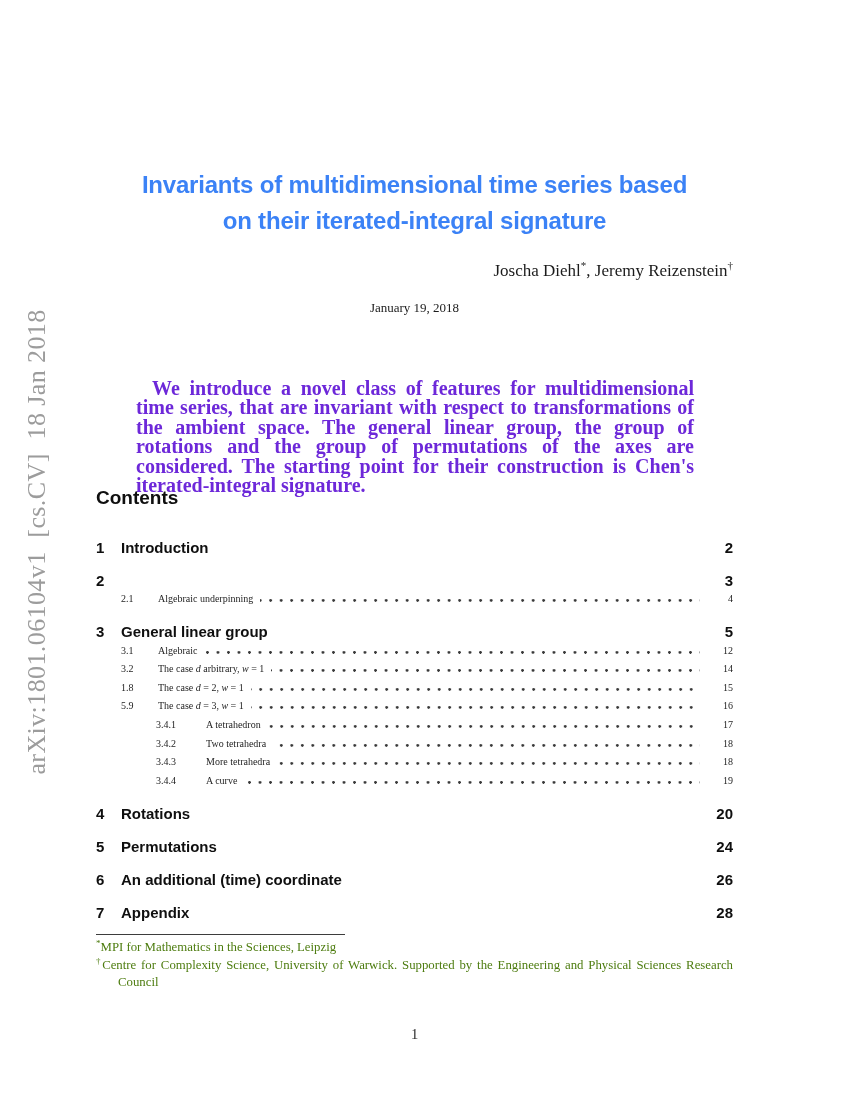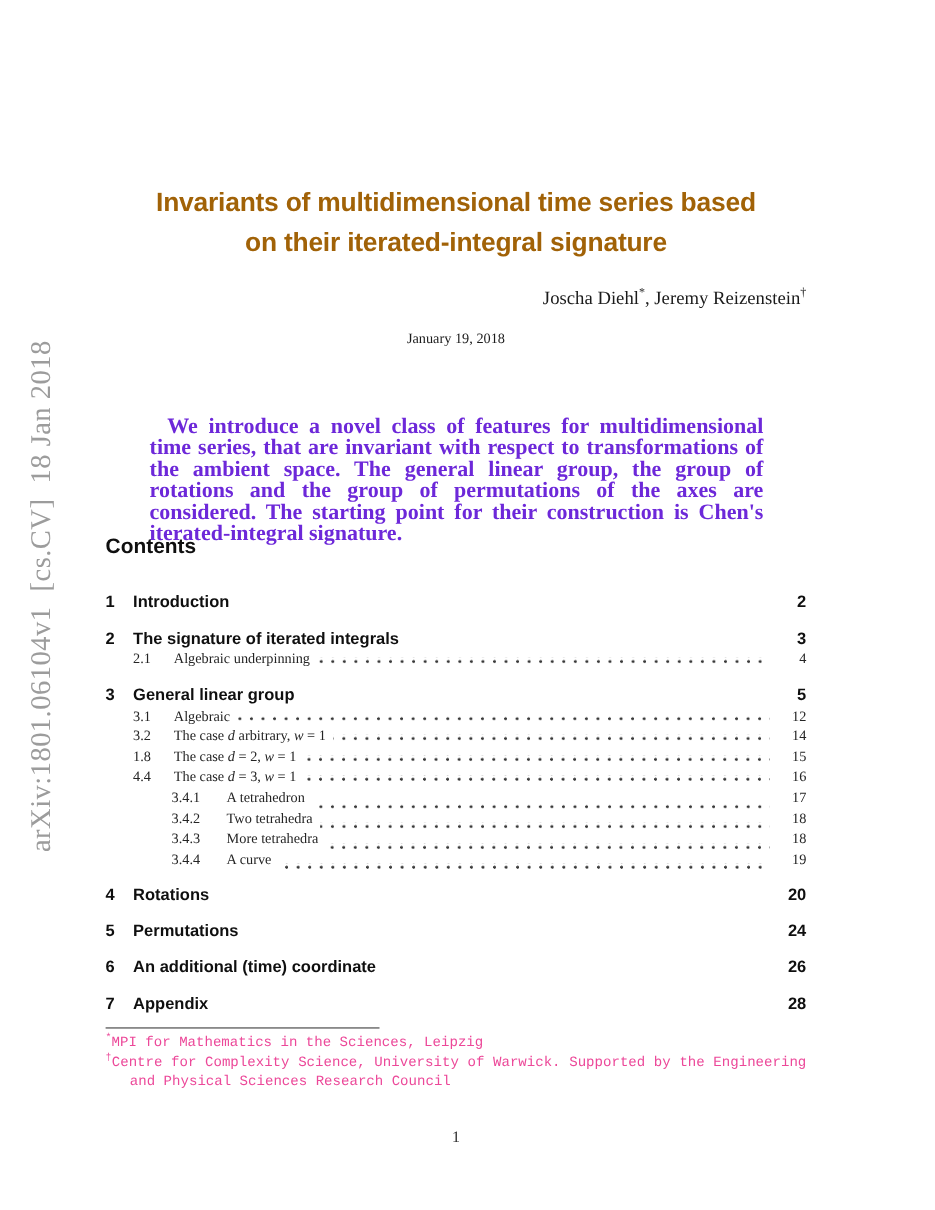--- a/index.html
+++ b/index.html
@@ -8,21 +8,21 @@
   .watermark{
     position:absolute;top:542px;left:37px;
     transform:translate(-50%,-50%) rotate(-90deg);
     font-family:"Liberation Serif",serif;font-size:26px;color:#9c9c9c;
     white-space:pre;letter-spacing:0.4px;
   }
 
   .title{
     position:absolute;top:167px;left:96px;width:637px;margin:0;
     text-align:center;font-family:"Liberation Sans",sans-serif;
-    font-weight:bold;font-size:24px;line-height:36px;color:#a16207;
+    font-weight:bold;font-size:24px;line-height:36px;color:#3b82f6;
     letter-spacing:-0.2px;
   }
 
   .authors{
     position:absolute;top:261px;left:96px;width:637px;text-align:right;
     font-family:"Liberation Serif",serif;font-size:17px;color:#1b1b1b;
   }
   .authors sup{font-size:11px;line-height:0;}
 
   .date{
@@ -37,46 +37,46 @@
   }
 
   .contents-heading{
     position:absolute;top:487px;left:96px;margin:0;
     font-family:"Liberation Sans",sans-serif;font-size:19px;font-weight:bold;color:#0f0f0f;
   }
 
   .toc{position:absolute;top:524px;left:96px;width:637px;}
   .toc-row{
     display:flex;align-items:baseline;
-    font-family:"Liberation Serif",serif;font-size:13px;line-height:18.6px;color:#242424;
+    font-family:"Liberation Serif",serif;font-size:10px;line-height:18.6px;color:#242424;
   }
   .toc-row.sec{
     font-family:"Liberation Sans",sans-serif;font-weight:bold;font-size:15px;
     line-height:19.5px;margin-top:13.5px;color:#0f0f0f;
   }
   .toc-num{flex:0 0 auto;}
   .lvl1 .toc-num{min-width:25px;}
   .lvl2{padding-left:25px;}
   .lvl2 .toc-num{min-width:37px;}
-  .lvl3{padding-left:60px;align-items:flex-end;}
+  .lvl3{padding-left:60px;}
   .lvl3 .toc-num{min-width:50px;}
   .toc-label{white-space:nowrap;}
   .toc-label .it{font-style:italic;}
   .spacer{flex:1 1 auto;}
   .dots{
     flex:1 1 auto;height:5px;margin:0 7px 0 7px;
     background-image:radial-gradient(circle at 1.4px 3.4px,#3a3a3a 1.1px,rgba(255,255,255,0) 1.6px);
     background-size:10.5px 5px;background-repeat:repeat-x;background-position:100% 100%;
   }
   .toc-page{flex:0 0 auto;min-width:26px;text-align:right;}
 
   .footnote-rule{position:absolute;top:934px;left:96px;width:249px;border-top:1.2px solid #3d3d3d;}
   .footnotes{
     position:absolute;top:939px;left:96px;width:637px;
-    font-family:Liberation Mono, monospace;font-size:12.8px;line-height:17.6px;color:#ec4899;
+    font-family:Liberation Serif, serif;font-size:12.8px;line-height:17.6px;color:#4d7c0f;
   }
   .footnote{padding-left:22px;text-indent:-22px;text-align:justify;}
   .footnote sup{font-size:9px;line-height:0;}
 
   .page-number{
     position:absolute;top:1026px;left:96px;width:637px;text-align:center;
     font-family:"Liberation Serif",serif;font-size:14.5px;color:#2a2a2a;
   }
 </style>
 </head>
@@ -100,21 +100,20 @@
 
   <div class="toc">
       <div class="toc-row lvl1 sec">
         <span class="toc-num">1</span>
         <span class="toc-label"><span>Introduction</span></span>
         <span class="spacer"></span>
         <span class="toc-page">2</span>
       </div>
       <div class="toc-row lvl1 sec">
         <span class="toc-num">2</span>
-        <span class="toc-label"><span>The signature of iterated integrals</span></span>
         <span class="spacer"></span>
         <span class="toc-page">3</span>
       </div>
       <div class="toc-row lvl2">
         <span class="toc-num">2.1</span>
         <span class="toc-label"><span>Algebraic underpinning</span></span>
         <span class="dots"></span>
         <span class="toc-page">4</span>
       </div>
       <div class="toc-row lvl1 sec">
@@ -135,21 +134,21 @@
         <span class="dots"></span>
         <span class="toc-page">14</span>
       </div>
       <div class="toc-row lvl2">
         <span class="toc-num">1.8</span>
         <span class="toc-label"><span>The case </span><span class="it">d</span><span> = 2, </span><span class="it">w</span><span> = 1</span></span>
         <span class="dots"></span>
         <span class="toc-page">15</span>
       </div>
       <div class="toc-row lvl2">
-        <span class="toc-num">4.4</span>
+        <span class="toc-num">5.9</span>
         <span class="toc-label"><span>The case </span><span class="it">d</span><span> = 3, </span><span class="it">w</span><span> = 1</span></span>
         <span class="dots"></span>
         <span class="toc-page">16</span>
       </div>
       <div class="toc-row lvl3">
         <span class="toc-num">3.4.1</span>
         <span class="toc-label"><span>A tetrahedron</span></span>
         <span class="dots"></span>
         <span class="toc-page">17</span>
       </div>

